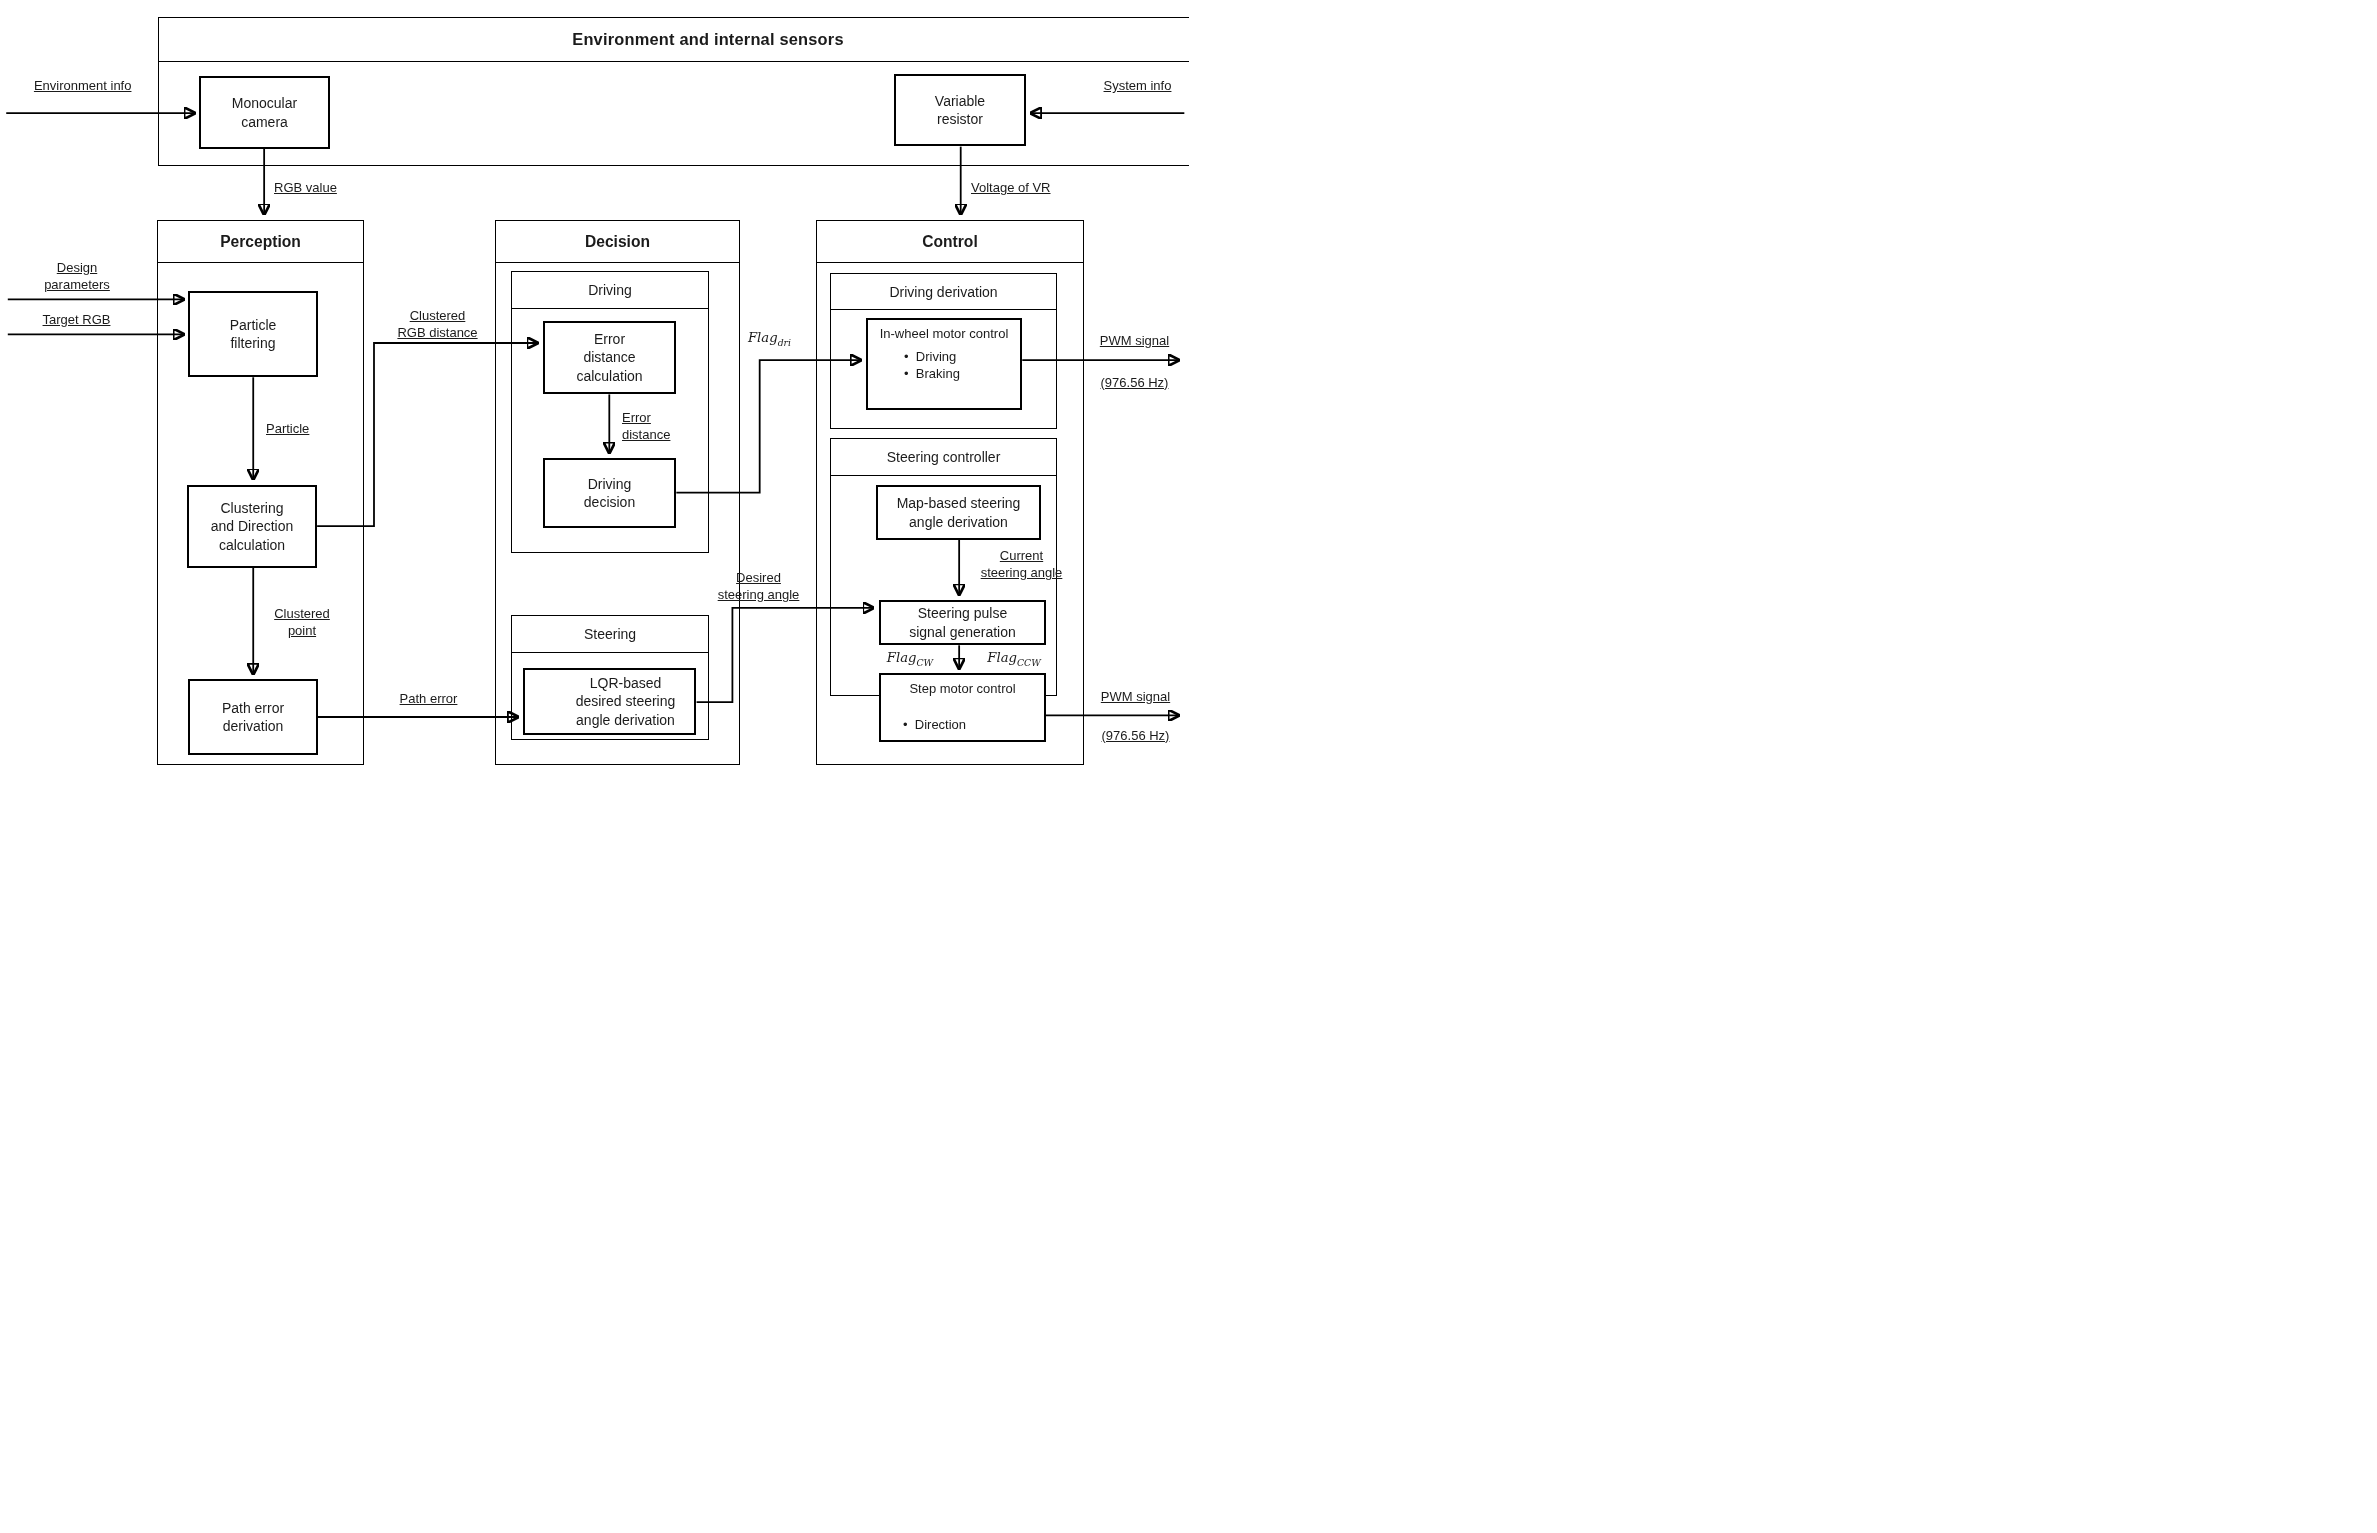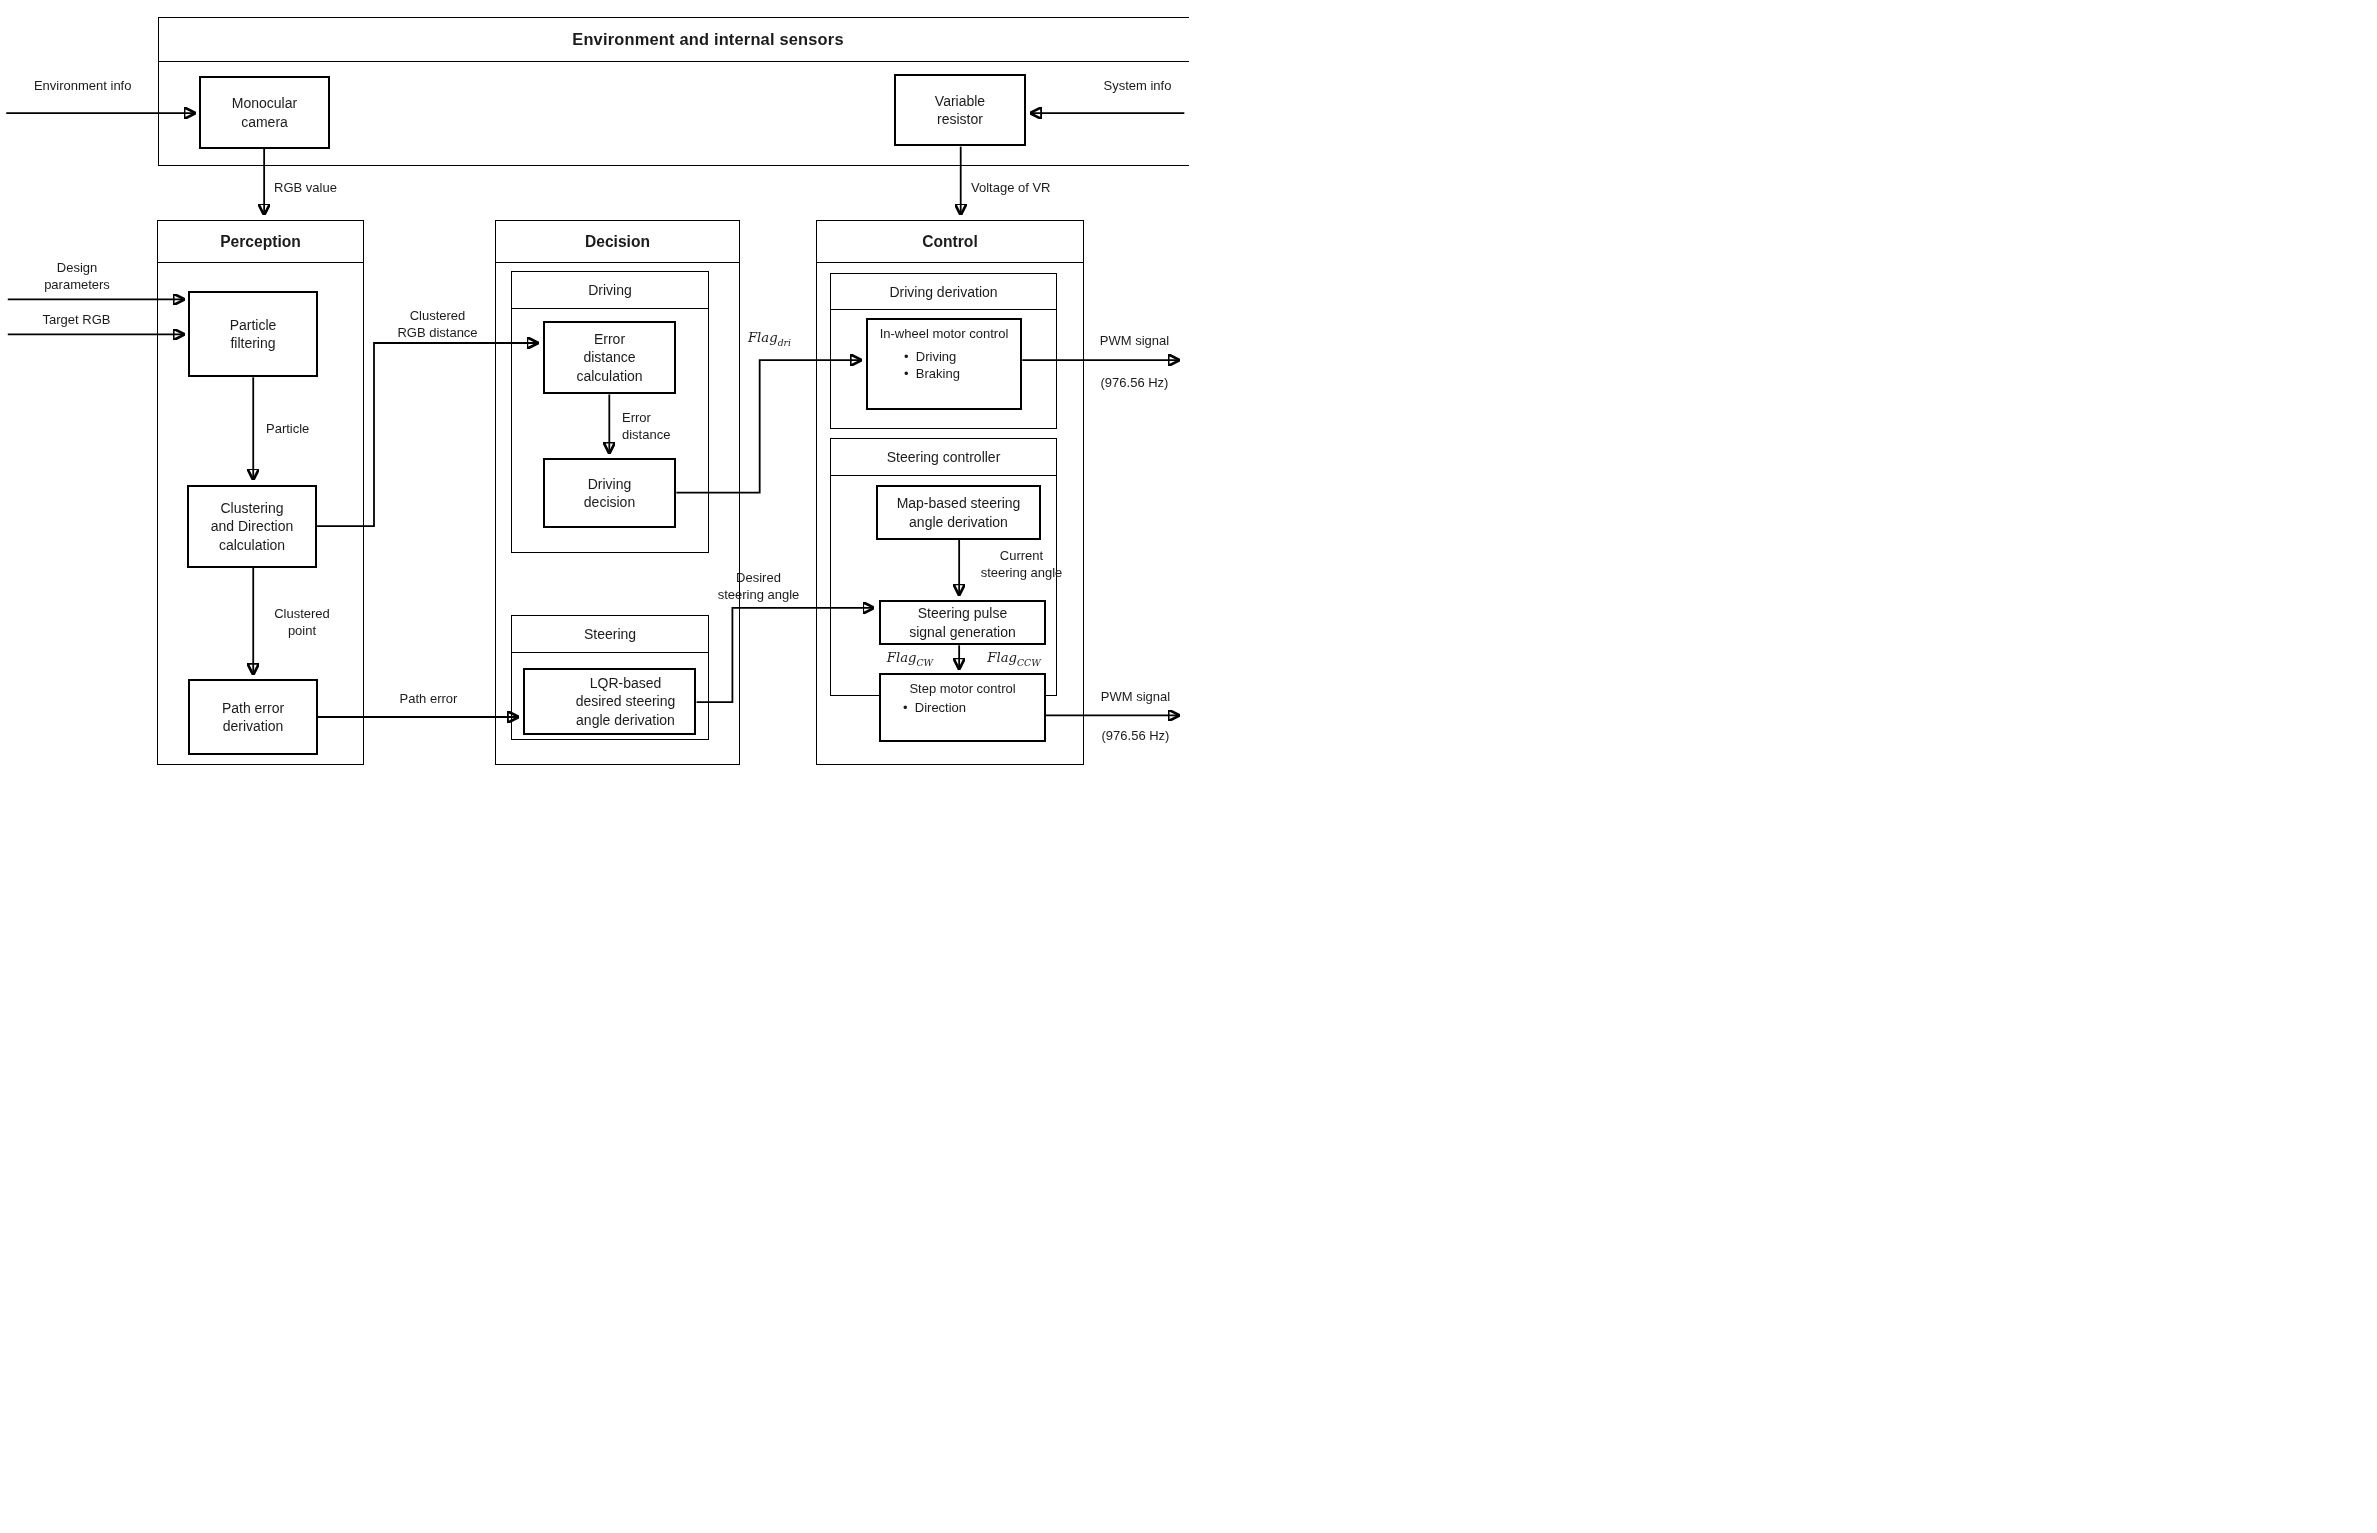--- a/index.html
+++ b/index.html
@@ -20,23 +20,23 @@
     font-size:14px;font-weight:normal;box-sizing:border-box;}
   
   .leaf{position:absolute;border:2.3px solid #000;background:#fff;box-sizing:border-box;
     display:flex;align-items:center;justify-content:center;text-align:center;
     font-size:14px;line-height:1.3;white-space:pre-line;}
   .leaf-list{position:absolute;border:2.3px solid #000;background:#fff;box-sizing:border-box;
     font-size:13px;line-height:1.3;}
   .leaf-list .ttl{text-align:center;padding-top:5.5px;}
   .leaf-list .items{margin-top:7px;padding-left:36px;}
   .leaf-list .item::before{content:"\2022\00a0\00a0";}
-  .step .items{padding-left:22px;margin-top:3px;}
+  .step .items{padding-left:22px;margin-top:20px;}
   
-  .lbl{position:absolute;font-size:13px;line-height:1.28;white-space:pre-line;text-align:center;}
+  .lbl{position:absolute;font-size:13px;line-height:1.28;white-space:pre-line;text-align:center;text-decoration:underline;}
   .lbl-left{text-align:left;}
   .flag{position:absolute;font-family:"DejaVu Serif",serif;font-style:italic;font-size:13.2px;text-align:center;}
   .flag sub{font-size:9.3px;font-style:italic;}
 </style>
 </head>
 <body>
 
 <div id="stage">
 
   <svg class="wires" viewBox="0 0 1526 984" width="1189" height="767">

